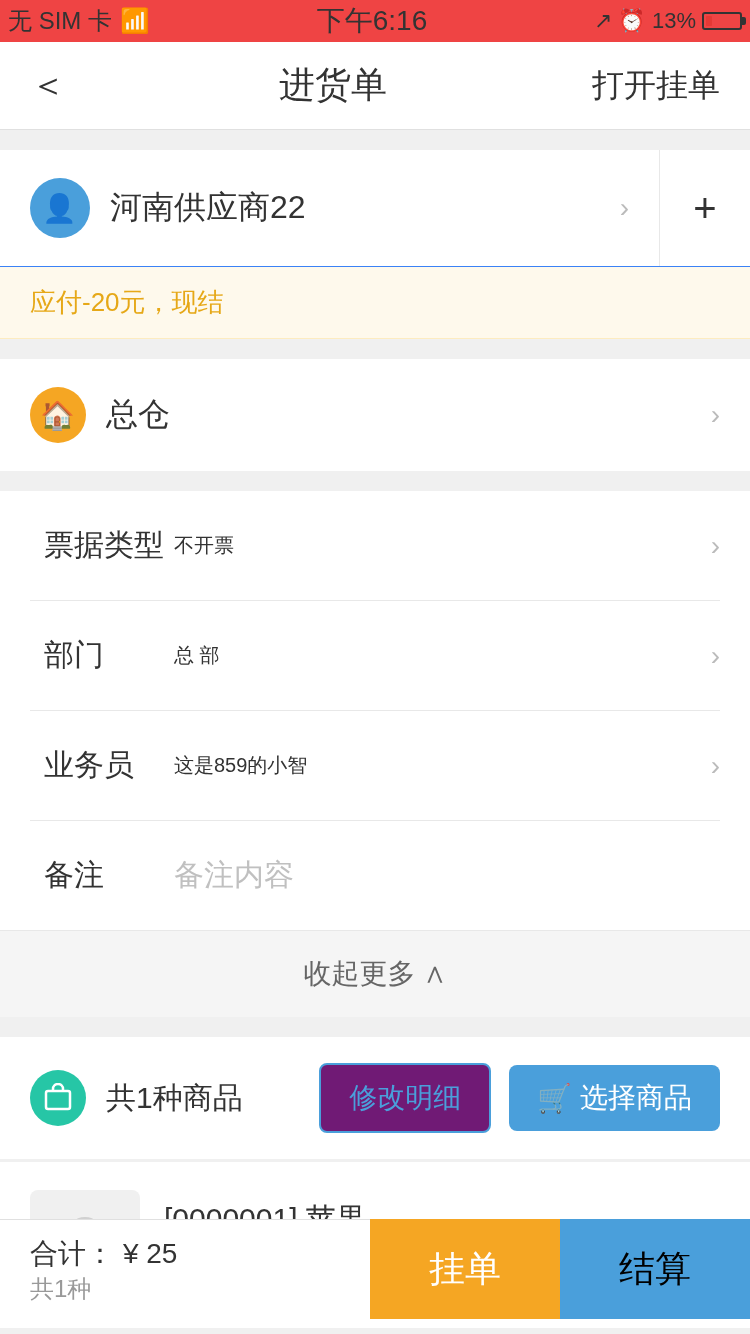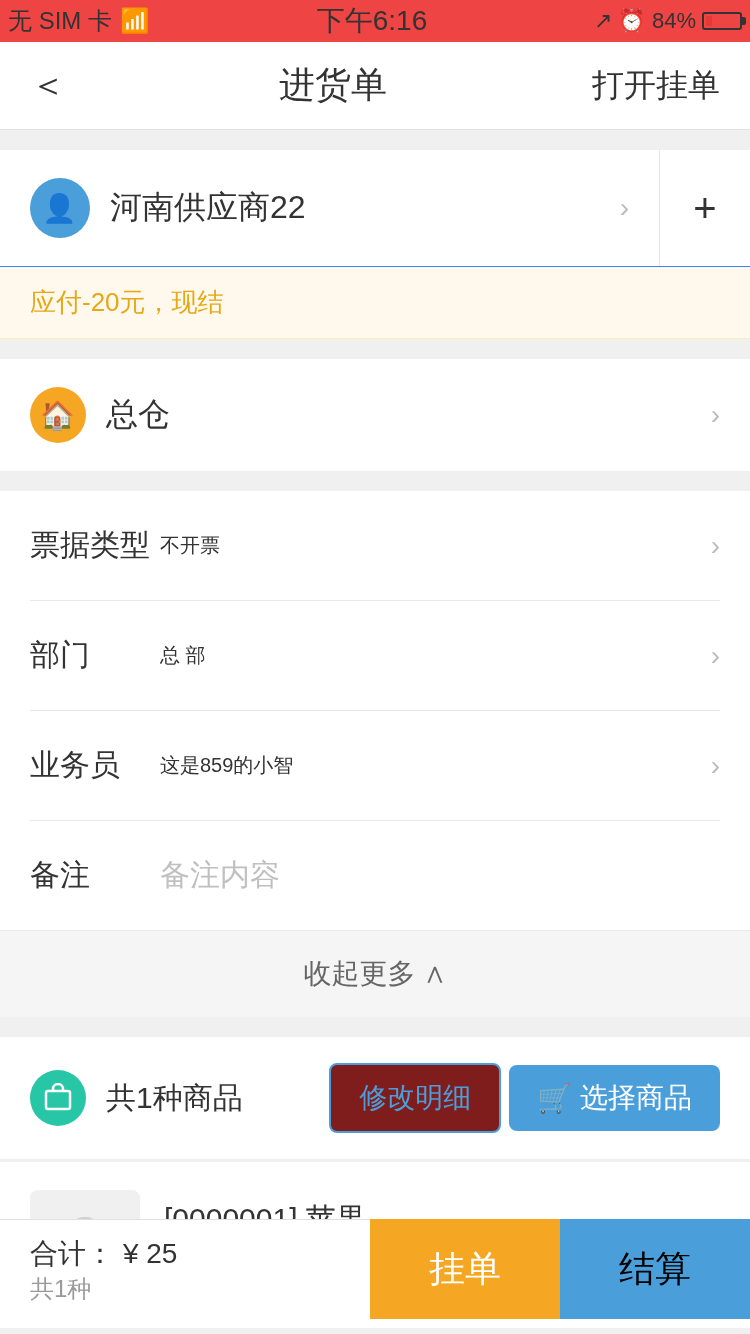--- a/index.html
+++ b/index.html
@@ -111,20 +111,21 @@
       display: flex;
       align-items: center;
       padding: 34px 30px;
       cursor: pointer;
     }
     .form-label {
       font-size: 30px;
       color: #333;
       width: 130px;
       flex-shrink: 0;
+      margin-left: 14px;
     }
     .form-value {
       flex: 1;
       font-size: 20px;
       color: #333;
     }
     .form-placeholder {
       flex: 1;
       font-size: 30px;
       color: #c0c0c0;
@@ -155,23 +156,23 @@
       display: flex; align-items: center; justify-content: center;
       font-size: 26px; color: #fff; margin-right: 20px; flex-shrink: 0;
     }
     .product-count { flex: 1; font-size: 30px; color: #333; }
     .btn-modify {
       border: 2px solid #4a9fdb;
       border-radius: 8px;
       padding: 14px 28px;
       font-size: 28px;
       color: #4a9fdb;
-      background: #7f1d1d;
-      cursor: pointer;
-      margin-right: 8px;
+      background: #701a75;
+      cursor: pointer;
+      margin-right: 18px;
     }
     .btn-select {
       background: #4a9fdb;
       border-radius: 8px;
       padding: 14px 28px;
       font-size: 28px;
       color: #fff;
       border: none;
       cursor: pointer;
       display: flex;
@@ -245,21 +246,21 @@
 
 <div class="status-bar">
   <div class="status-left">
     <span>无 SIM 卡</span>
     <span class="wifi-icon">📶</span>
   </div>
   <div class="status-center">下午6:16</div>
   <div class="status-right">
     <span>↗</span>
     <span>⏰</span>
-    <span>84%</span>
+    <span>13%</span>
     <div class="battery">
       <div class="battery-fill"></div>
     </div>
   </div>
 </div>
 
 <div class="nav-bar">
   <div class="nav-back">＜</div>
   <div class="nav-title">进货单</div>
   <div class="nav-action">打开挂单</div>

